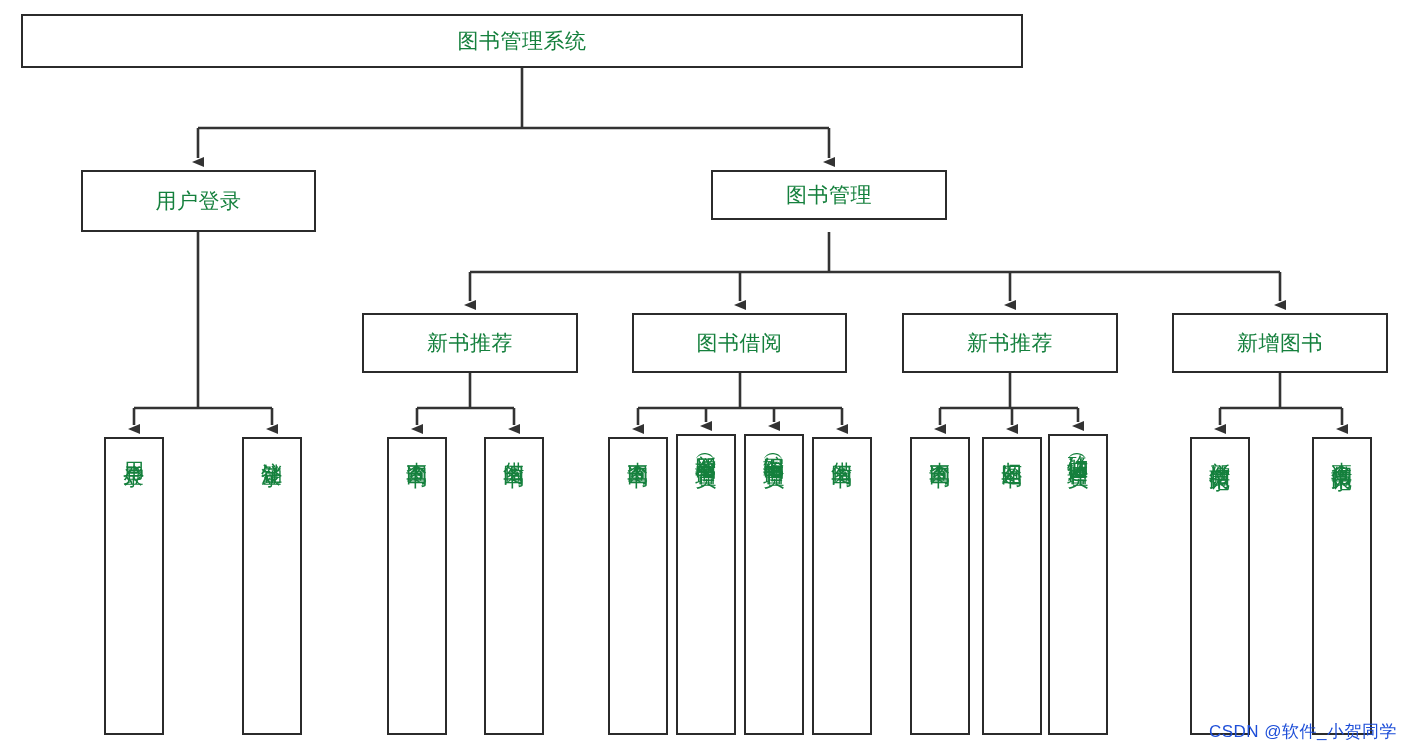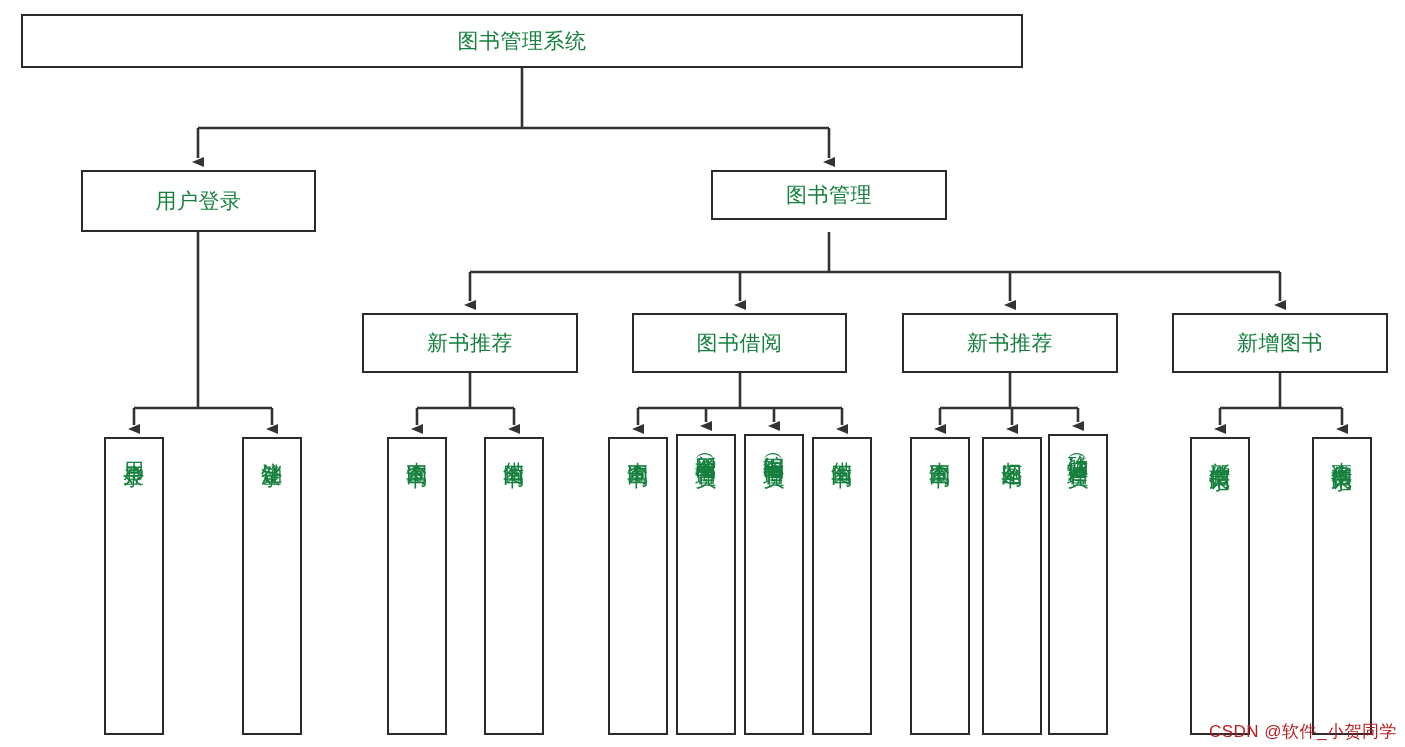--- a/index.html
+++ b/index.html
@@ -58,21 +58,21 @@
     white-space: nowrap;
   }
   .node.tall.leaf {
     padding-top: 2px;
   }
   #watermark {
     position: absolute;
     right: 8px;
     bottom: 4px;
     font-size: 17px;
-    color: #b91c1c;
+    color: #1d4ed8;
     letter-spacing: 0.5px;
     white-space: nowrap;
     z-index: 5;
     user-select: none;
   }
 </style>
 </head>
 <body>
 
 <div id="canvas">

